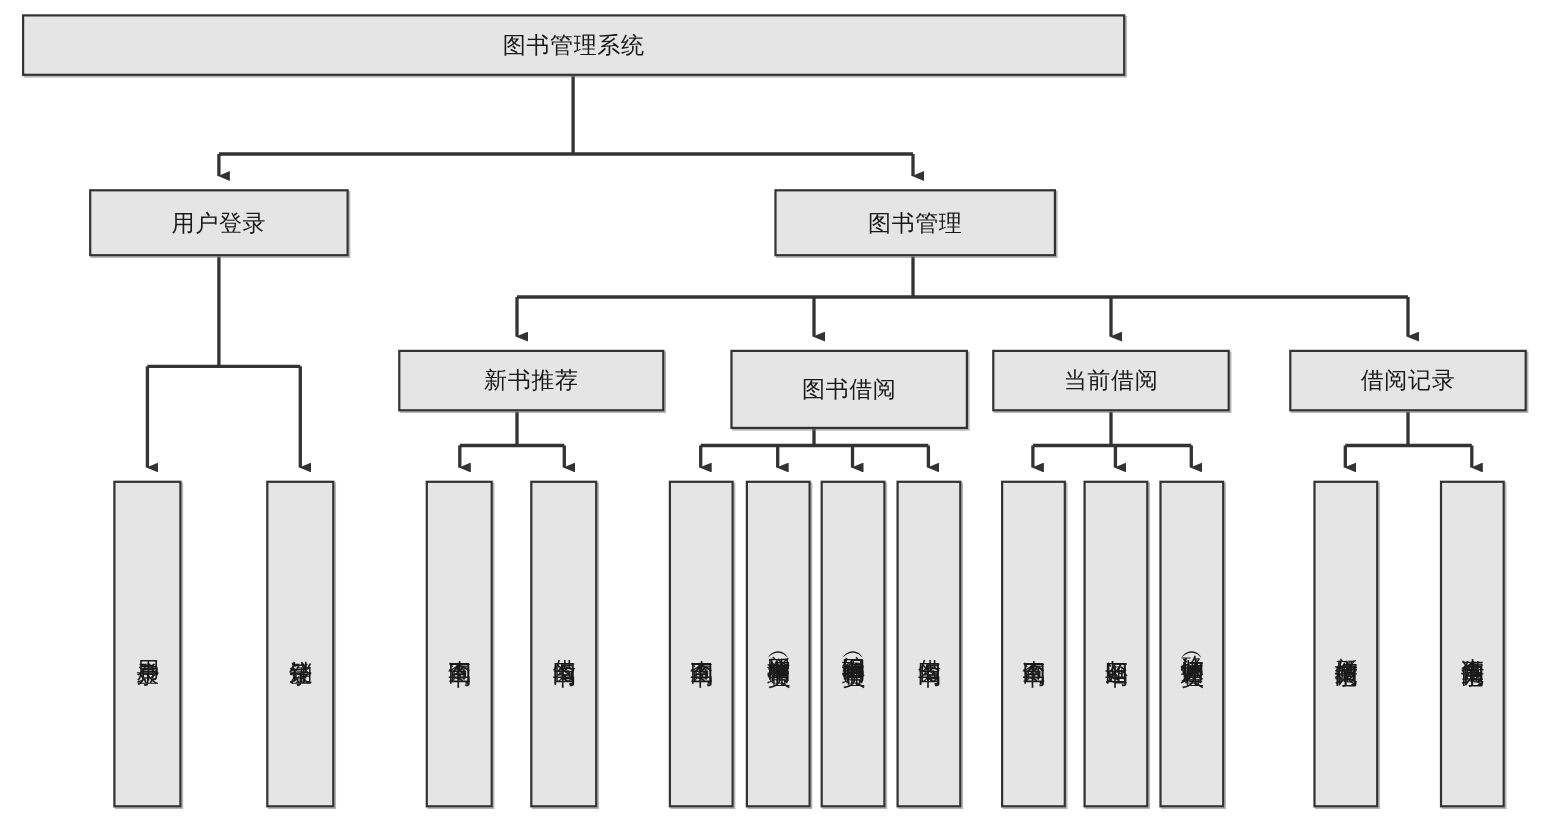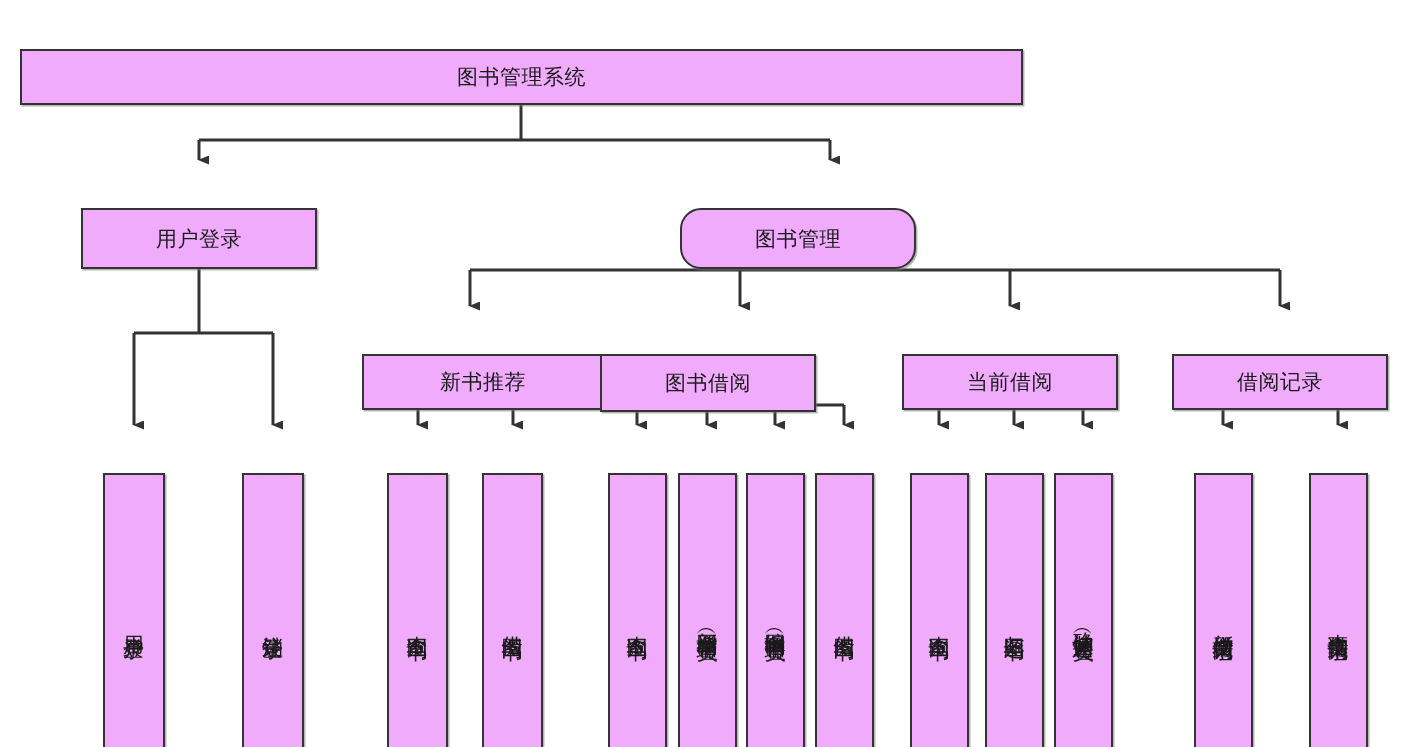--- a/index.html
+++ b/index.html
@@ -18,23 +18,22 @@
     position: absolute;
     left: 0;
     top: 0;
     width: 1405px;
     height: 747px;
   }
   .node-box {
     position: absolute;
     box-sizing: border-box;
     border: 2px solid #333333;
-    background: #f0abfc;
+    background: #e5e5e5;
     box-shadow: 1.5px 1.5px 0 0 rgba(120,120,120,0.55);
-    margin-top: 36px;
   }
   .node-label-h {
     position: absolute;
     left: 0; right: 0; top: 0; bottom: 0;
     display: flex;
     align-items: center;
     justify-content: center;
     color: #1a1a1a;
     font-size: 21px;
     letter-spacing: 0.5px;
@@ -127,28 +126,28 @@
     </g>
   </svg>
 
   <div class="node-box" style="left: 20px; top: 13px; width: 1003px; height: 56px;">
     <span class="node-label-h">图书管理系统</span>
   </div>
 
   <div class="node-box" style="left: 81px; top: 172px; width: 236px; height: 61px;">
     <span class="node-label-h">用户登录</span>
   </div>
-  <div class="node-box" style="left: 680px; top: 172px; width: 236px; height: 61px; border-radius: 21px;">
+  <div class="node-box" style="left: 704px; top: 172px; width: 256px; height: 61px;">
     <span class="node-label-h">图书管理</span>
   </div>
 
   <div class="node-box" style="left: 362px; top: 318px; width: 242px; height: 56px;">
     <span class="node-label-h">新书推荐</span>
   </div>
-  <div class="node-box" style="left: 600px; top: 318px; width: 216px; height: 58px; font-family: Liberation Serif, serif;">
+  <div class="node-box" style="left: 664px; top: 318px; width: 216px; height: 72px; font-family: Liberation Serif, serif;">
     <span class="node-label-h">图书借阅</span>
   </div>
   <div class="node-box" style="left: 1172px; top: 318px; width: 216px; height: 56px;">
     <span class="node-label-h">借阅记录</span>
   </div>
   <div class="node-box" style="left: 902px; top: 318px; width: 216px; height: 56px;">
     <span class="node-label-h">当前借阅</span>
   </div>
 
   <div class="node-box" style="left: 103px; top: 437px; width: 62px; height: 297px;">

